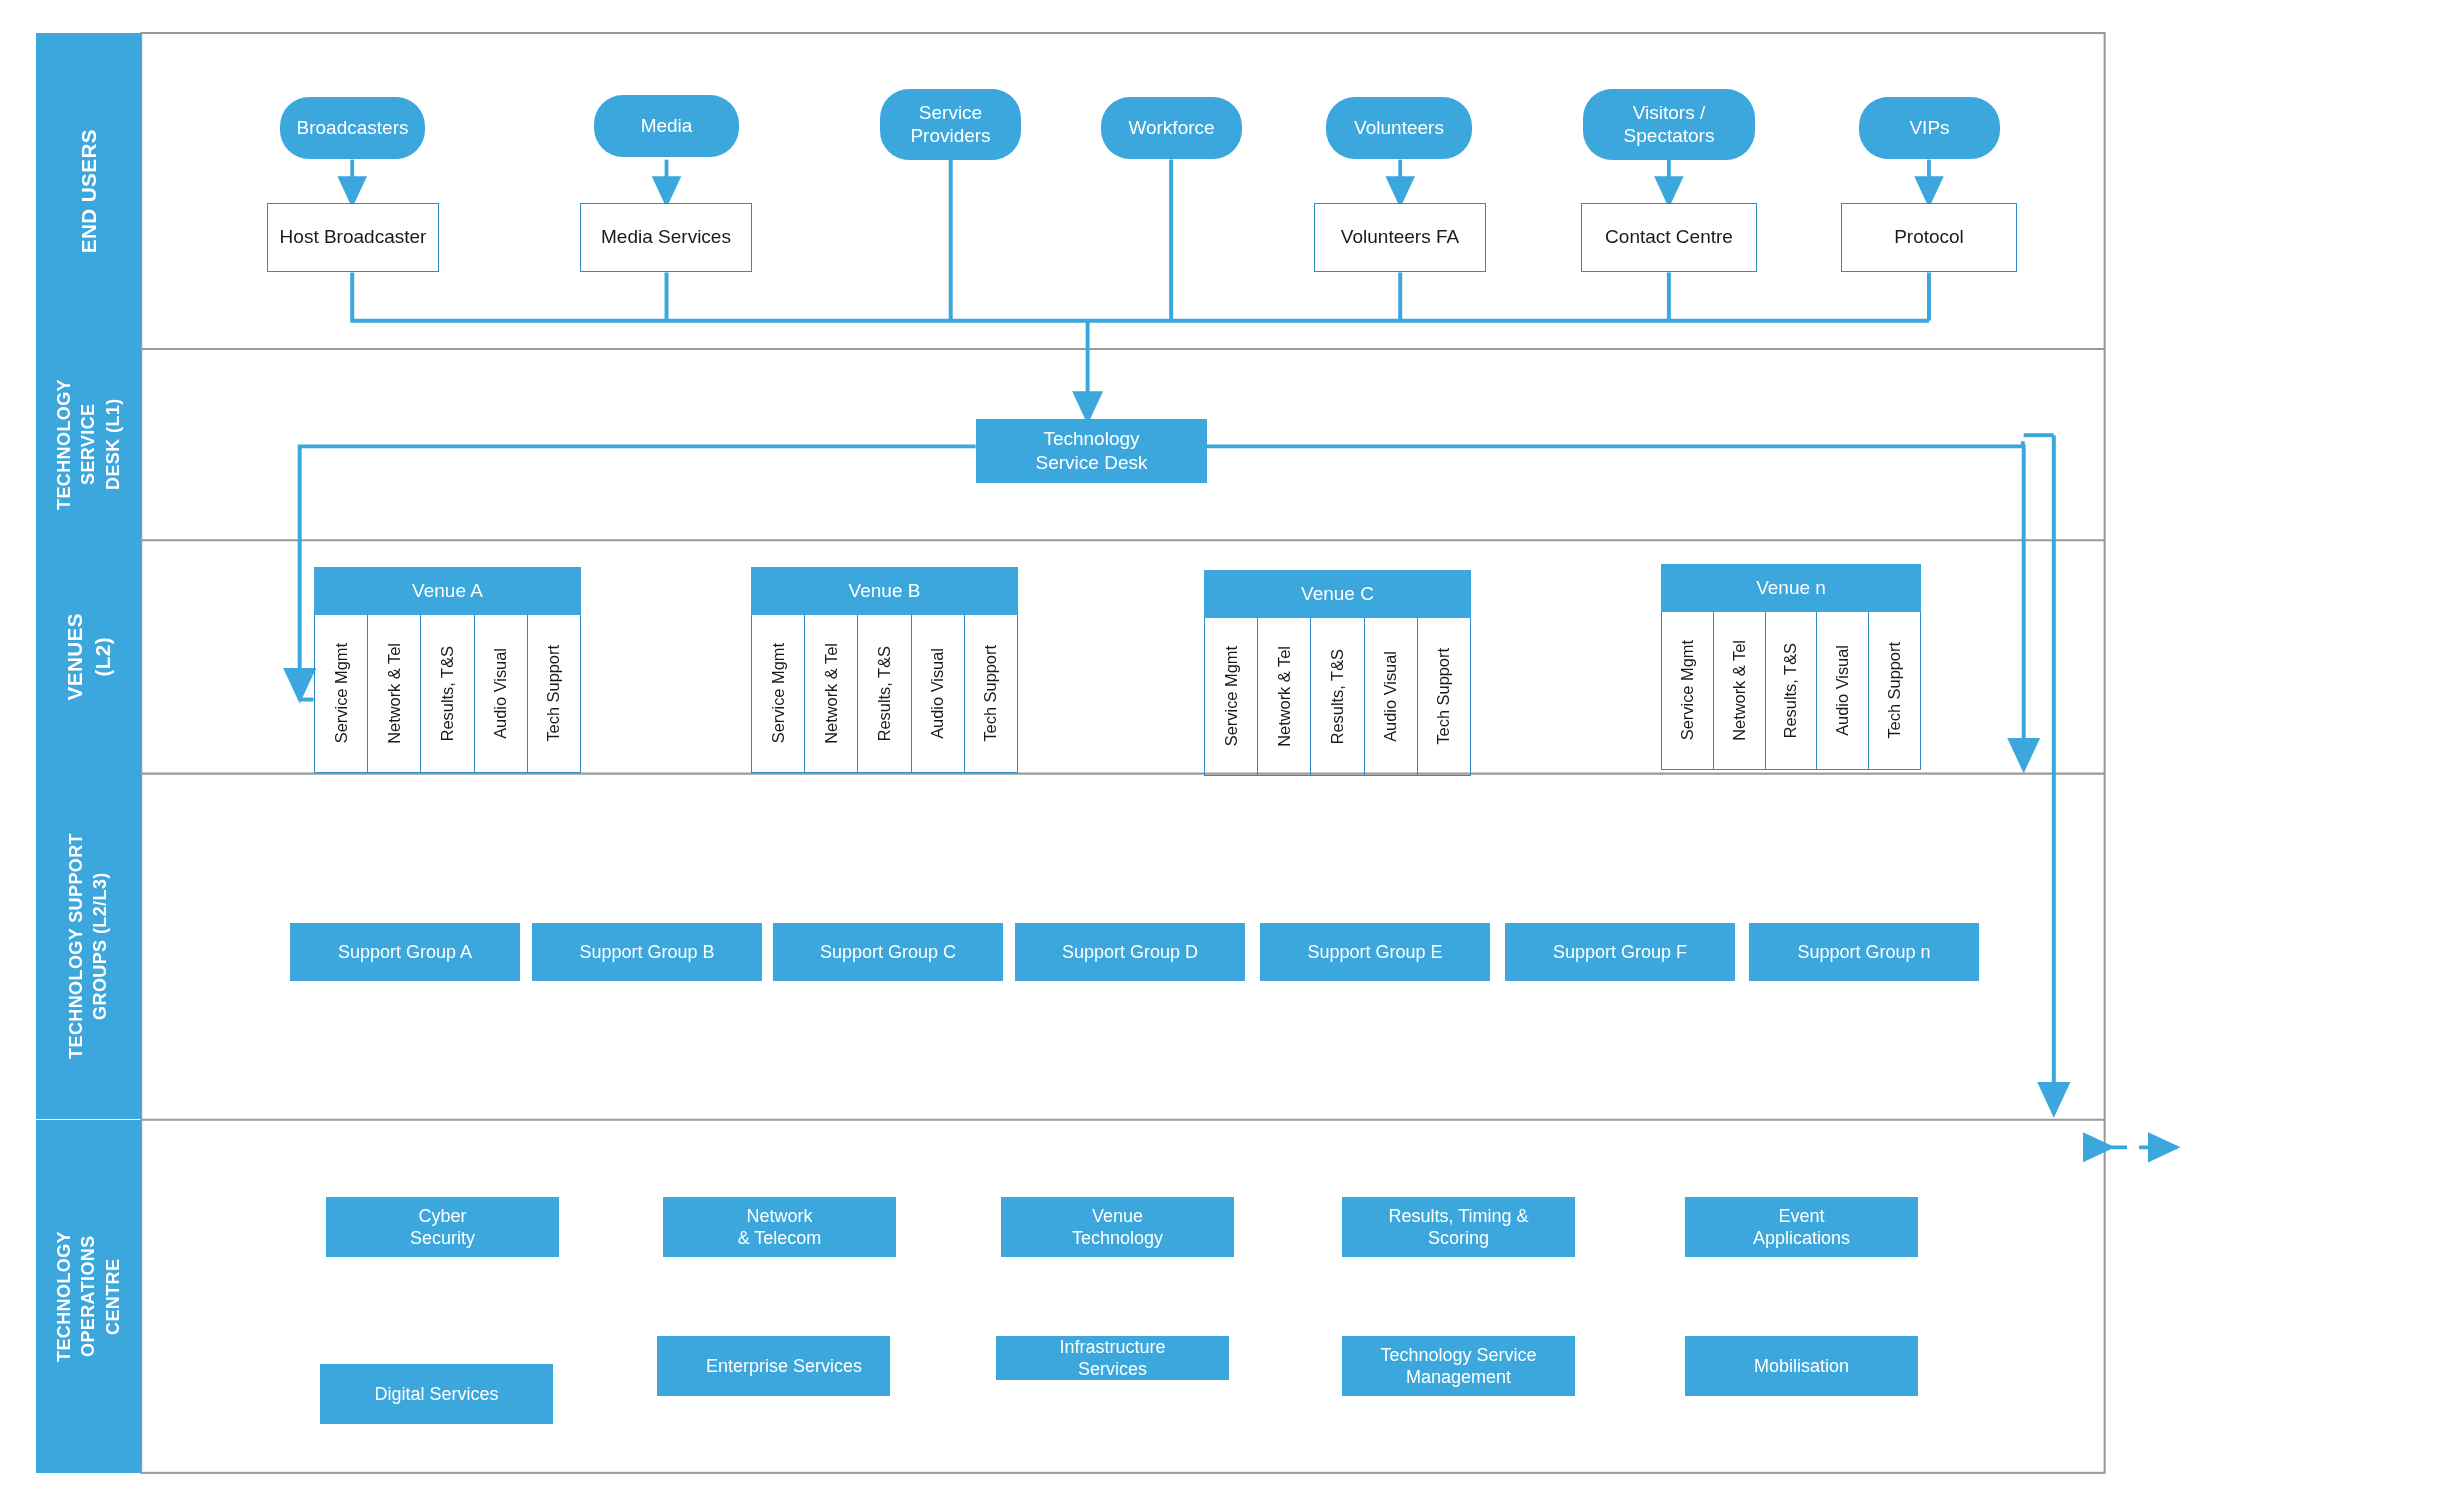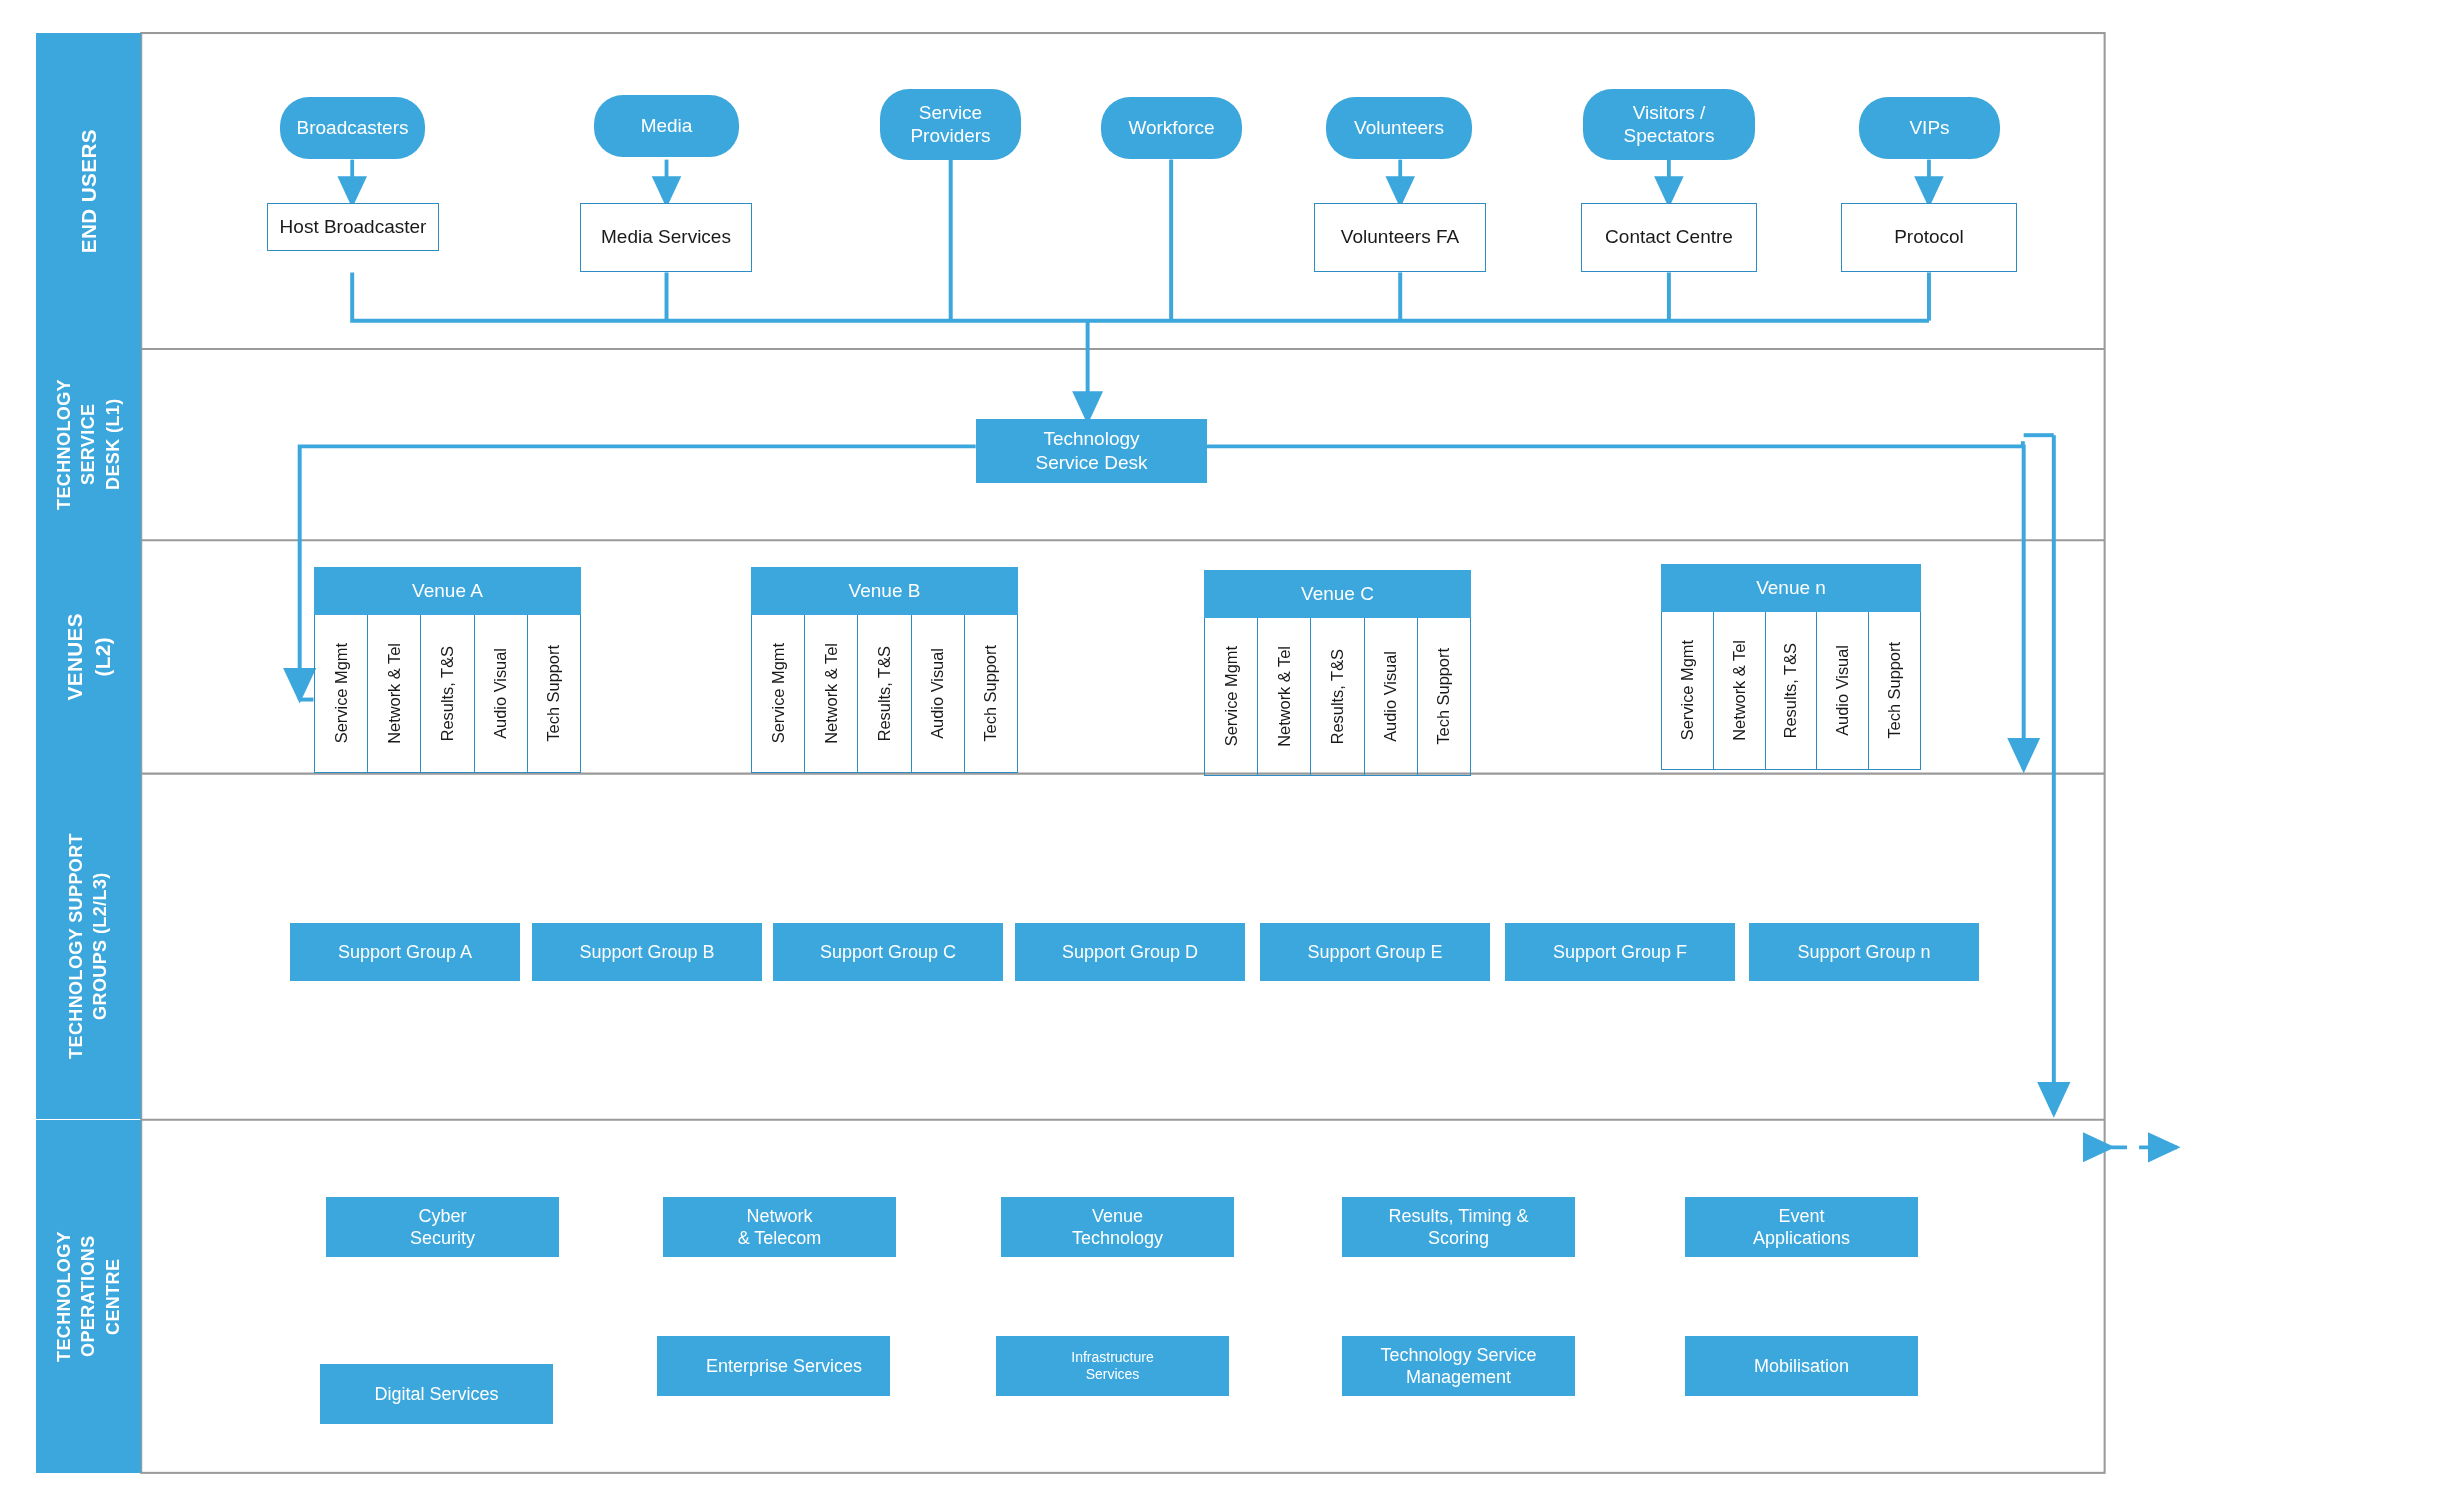--- a/index.html
+++ b/index.html
@@ -124,21 +124,21 @@
   <div class="node pill" style="left:1101px;top:97px;width:141px;height:62px;font-size:19px;">
     <span>Workforce</span></div>
   <div class="node pill" style="left:1326px;top:97px;width:146px;height:62px;font-size:19px;">
     <span>Volunteers</span></div>
   <div class="node pill" style="left:1583px;top:89px;width:172px;height:71px;font-size:19px;">
     <span>Visitors  /
 Spectators</span></div>
   <div class="node pill" style="left:1859px;top:97px;width:141px;height:62px;font-size:19px;">
     <span>VIPs</span></div>
 
-  <div class="node wbox" style="left:267px;top:203px;width:172px;height:48px;font-size:19px;">
+  <div class="node wbox" style="left:267px;top:203px;width:172px;height:69px;font-size:19px;">
     <span>Host Broadcaster</span>
     </div>
   <div class="node wbox" style="left:580px;top:203px;width:172px;height:69px;font-size:19px;">
     <span>Media Services</span>
     </div>
   <div class="node wbox" style="left:1314px;top:203px;width:172px;height:69px;font-size:19px;">
     <span>Volunteers FA</span>
     </div>
   <div class="node wbox" style="left:1581px;top:203px;width:176px;height:69px;font-size:19px;">
     <span>Contact Centre</span>
@@ -271,21 +271,21 @@
     <span>Results, Timing &amp;
 Scoring</span></div>
   <div class="node bluebox" style="left:1685px;top:1197px;width:233px;height:60px;font-size:18px;">
     <span>Event
 Applications</span></div>
 
   <div class="node bluebox" style="left:320px;top:1336px;width:233px;height:60px;font-size:18px;margin-top:28px;">
     <span>Digital Services</span></div>
   <div class="node bluebox" style="left:657px;top:1336px;width:233px;height:60px;font-size:18px;padding-left:21px;">
     <span>Enterprise Services</span></div>
-  <div class="node bluebox" style="left:996px;top:1336px;width:233px;height:60px;font-size:14px;">
+  <div class="node bluebox" style="left:996px;top:1336px;width:233px;height:44px;font-size:18px;">
     <span>Infrastructure
 Services</span></div>
   <div class="node bluebox" style="left:1342px;top:1336px;width:233px;height:60px;font-size:18px;">
     <span>Technology Service
 Management</span></div>
   <div class="node bluebox" style="left:1685px;top:1336px;width:233px;height:60px;font-size:18px;">
     <span>Mobilisation</span></div>
 
 
 </div>

